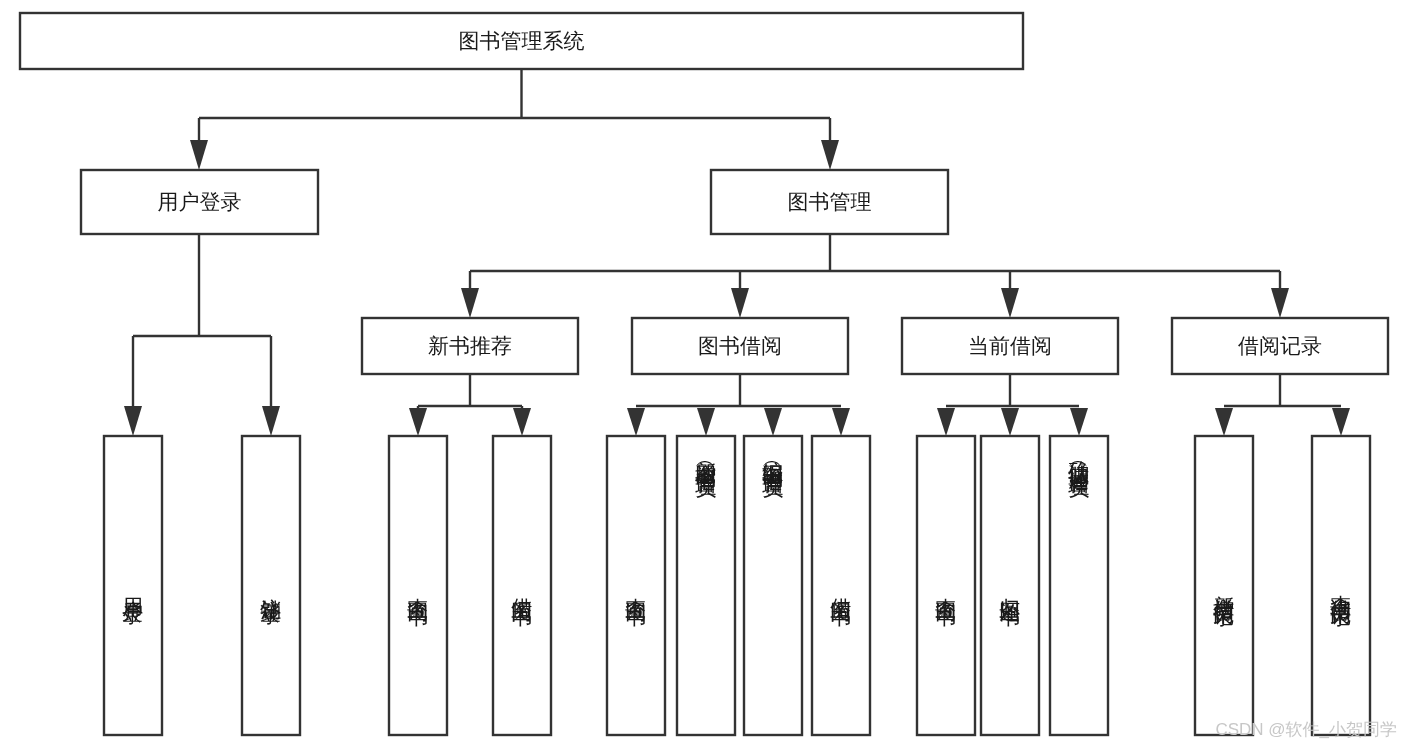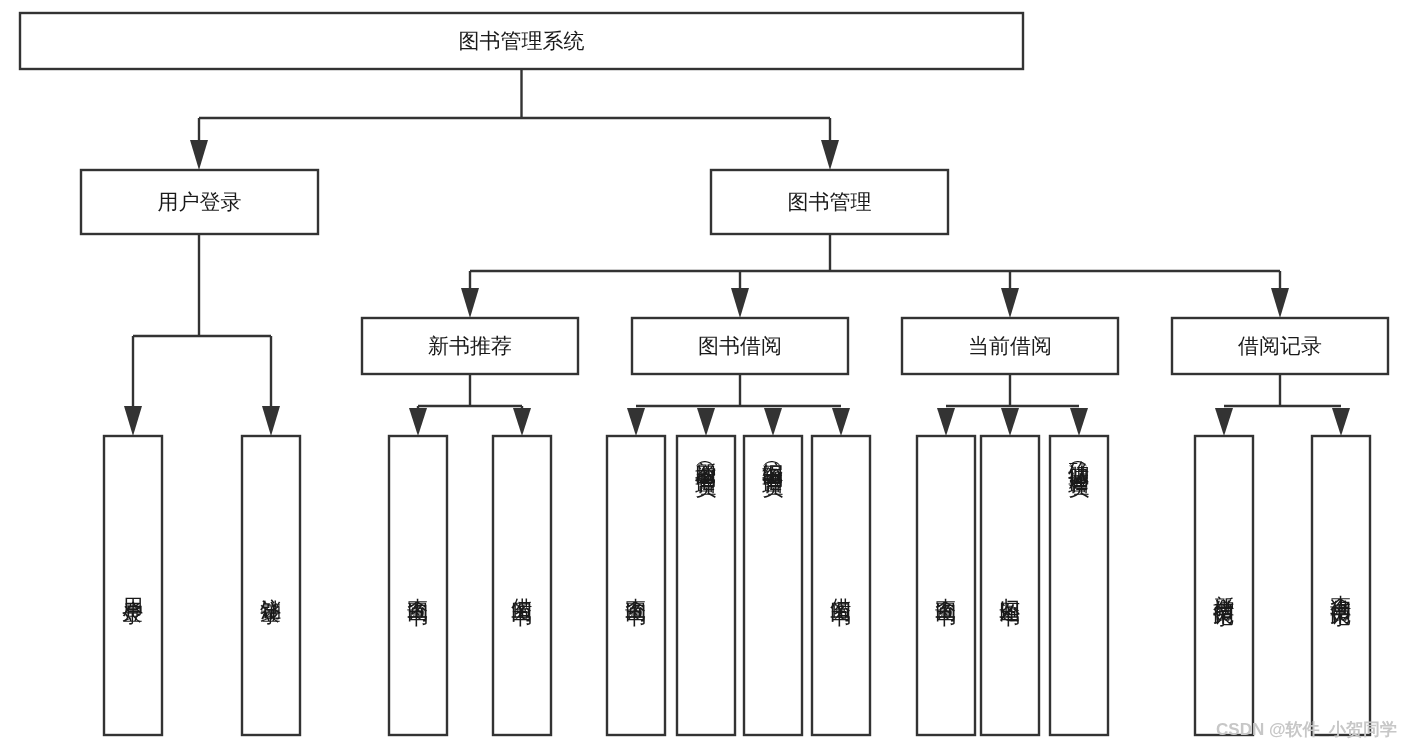--- a/index.html
+++ b/index.html
@@ -70,21 +70,20 @@
   }
   #watermark {
     position: absolute;
     right: 8px;
     bottom: 6px;
     font-family: "Liberation Sans", "DejaVu Sans", sans-serif;
     font-size: 17px;
     color: #c7c7c7;
     white-space: nowrap;
     user-select: none;
-    font-weight: bold;
   }
 </style>
 </head>
 <body>
 
 <div id="diagram-root">
 
   <svg id="tree-svg" viewBox="0 0 1405 747">
     <defs></defs>
 

